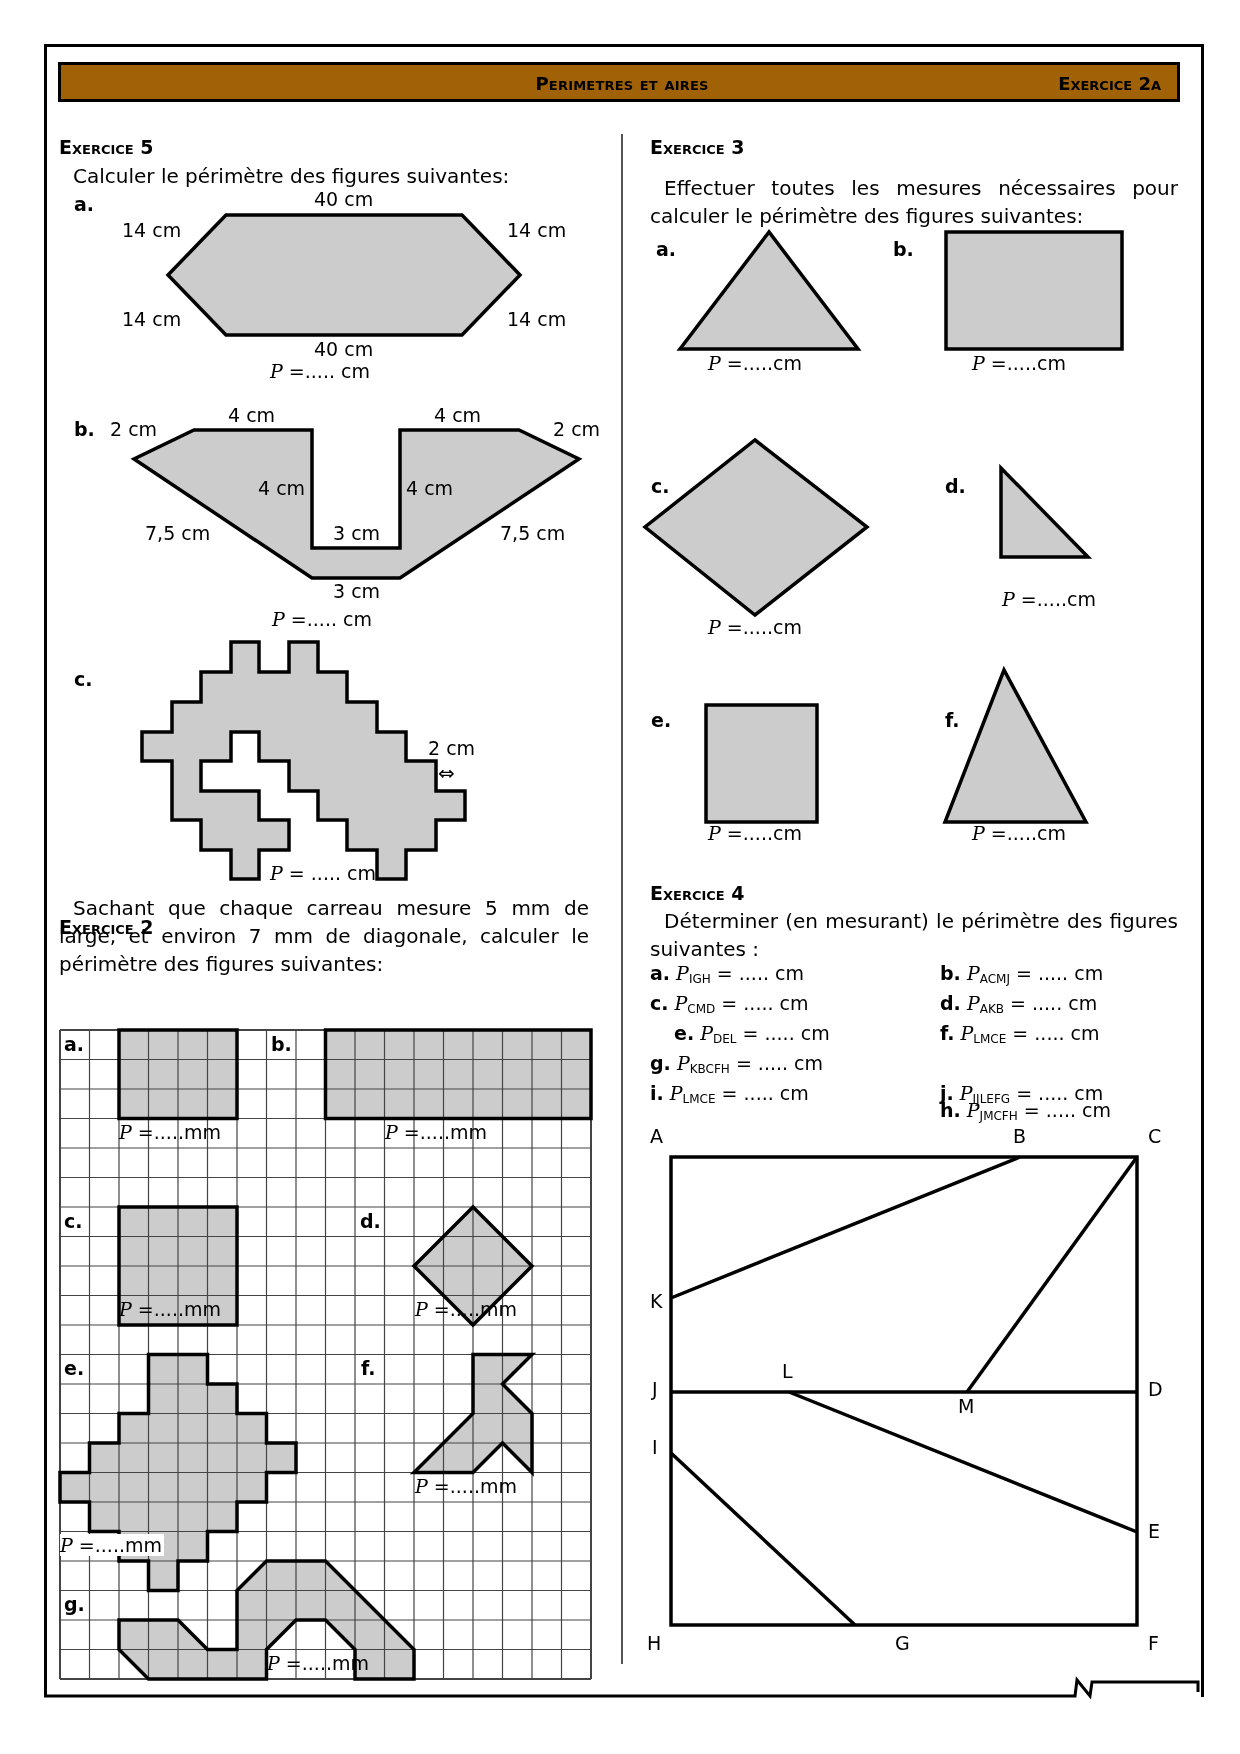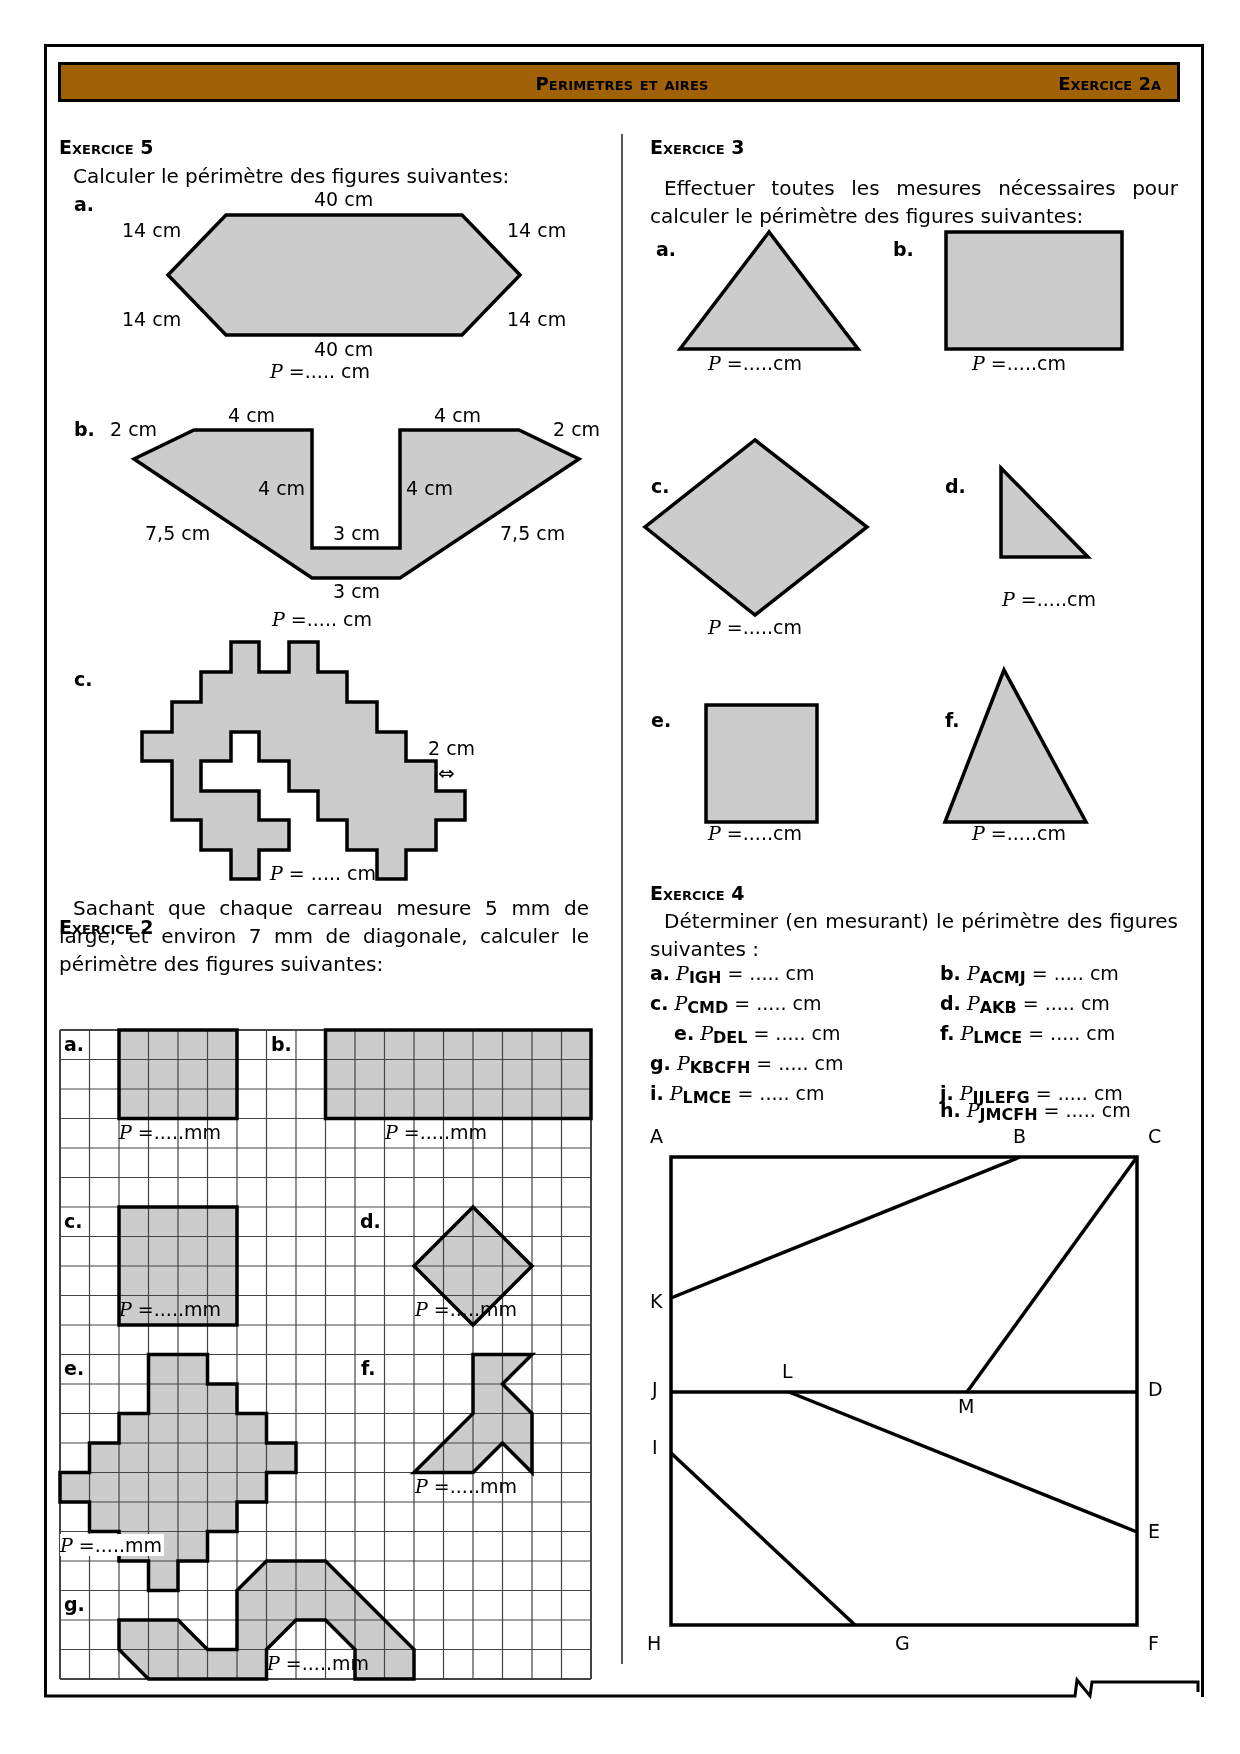--- a/index.html
+++ b/index.html
@@ -14,21 +14,21 @@
   .just{text-align:justify;text-align-last:left;}
   .lbl{position:absolute;font-weight:bold;font-size:19px;}
   .meas{position:absolute;font-size:19px;white-space:nowrap;}
   .pval{position:absolute;font-size:19px;white-space:nowrap;}
   .pval .p,.p{font-family:"DejaVu Serif",serif;font-style:italic;}
   svg{position:absolute;left:0;top:0;overflow:visible;}
   .fig{fill:#cccccc;stroke:#000;stroke-width:3.5;stroke-linejoin:miter;}
   .line{stroke:#000;stroke-width:3.5;fill:none;}
   .ex4row{position:absolute;font-size:19px;white-space:nowrap;}
   .ex4row b{font-weight:bold;}
-  .ex4row sub{font-size:16px;vertical-align:-3px;font-weight:bold;}
+  .ex4row sub{font-size:12px;vertical-align:-3px;}
   .pt{position:absolute;font-size:19px;}
 </style>
 </head>
 <body>
 
 <div class="frame"></div>
 <svg width="1240" height="1754">
   <polyline points="44,1696 1075,1696 1077,1680 1090,1696 1092,1682 1198,1682 1198,1692" fill="none" stroke="#000" stroke-width="3"></polyline>
 </svg>
 

